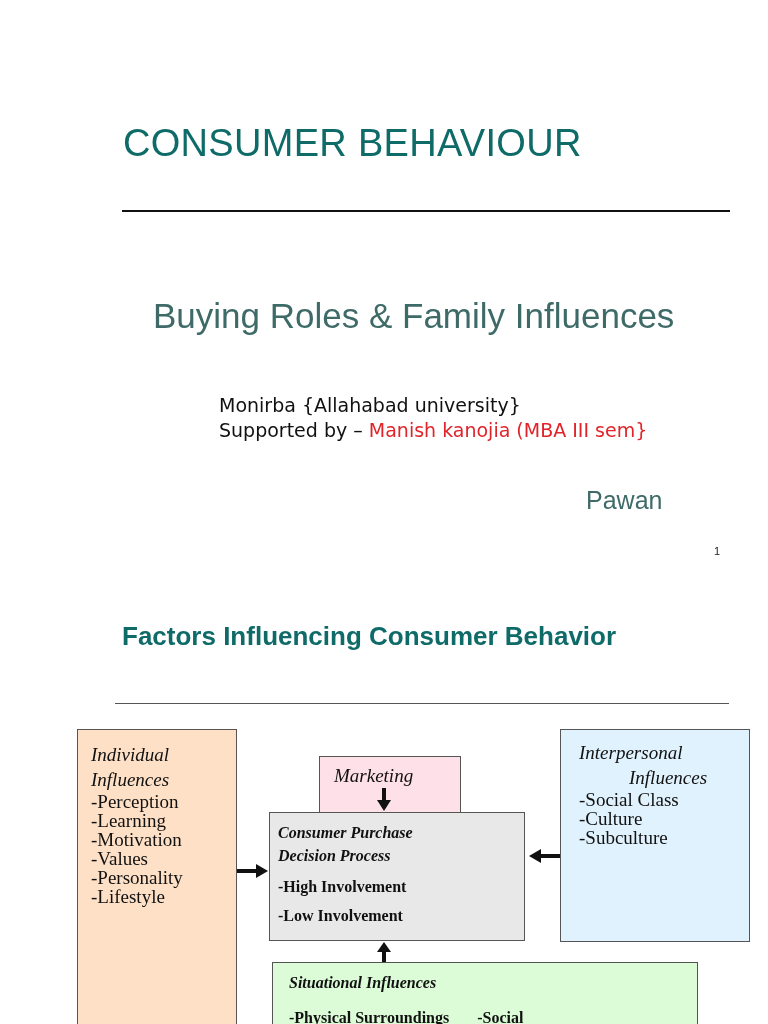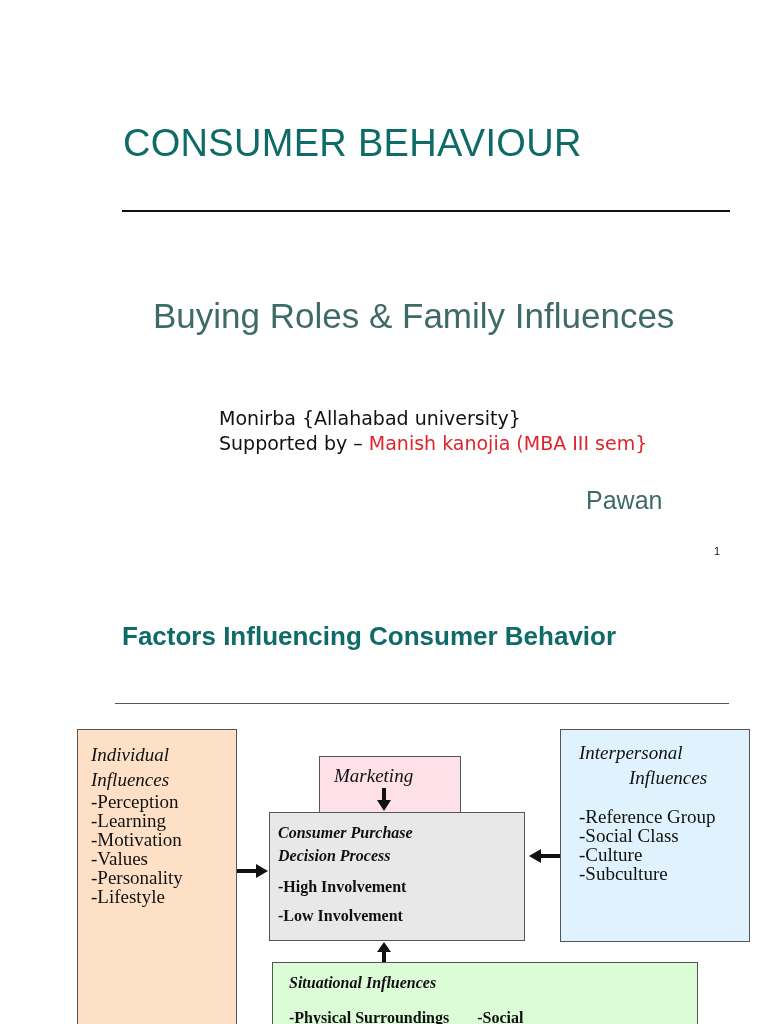--- a/index.html
+++ b/index.html
@@ -1,21 +1,21 @@
 <!DOCTYPE html>
 <html><head>
 <meta charset="utf-8">
 <style>
   html, body { margin:0; padding:0; }
   body { width:768px; height:1024px; background:#ffffff; position:relative; overflow:hidden; font-family:"Liberation Sans", sans-serif; }
   .abs { position:absolute; }
   .title1 { left:123px; top:122px; font-size:38px; color:#0e6b68; letter-spacing:0.3px; white-space:nowrap; }
   .rule1 { left:122px; top:210px; width:608px; height:2px; background:#111; }
   .subtitle { left:139px; top:296px; font-size:35px; color:#3e6a68; white-space:nowrap;margin-left:14px; }
-  .authors { left:219px; top:406px; font-family:"DejaVu Sans", sans-serif; font-size:19px; color:#111; line-height:25px; white-space:nowrap; }
+  .authors { left:219px; top:393px; font-family:"DejaVu Sans", sans-serif; font-size:19px; color:#111; line-height:25px; white-space:nowrap; }
   .red { color:#e0242a; }
   .pawan { left:586px; top:486px; font-size:25px; color:#3e6a68; }
   .pagenum { left:714px; top:545px; font-size:11px; color:#222; }
   .title2 { left:122px; top:621px; font-size:26px; font-weight:bold; color:#0e6b68; white-space:nowrap; }
   .rule2 { left:115px; top:703px; width:614px; height:1px; background:#555; }
   .box { position:absolute; border:1px solid #555; box-sizing:border-box; font-family:"Liberation Serif", serif; color:#111; }
   .box-ind { left:77px; top:729px; width:160px; height:300px; background:#fde0c6; padding:12px 0 0 13px; }
   .box-mkt { left:319px; top:756px; width:142px; height:72px; background:#fde0e8; padding:6px 0 0 14px; font-style:italic; font-size:19px; line-height:25px; }
   .box-cpd { left:269px; top:812px; width:256px; height:129px; background:#e8e8e8; padding:8px 0 0 8px; font-weight:bold; }
   .box-inter { left:560px; top:729px; width:190px; height:213px; background:#e0f2fd; padding:10px 0 0 18px; }
@@ -65,21 +65,20 @@
 <div class="box box-cpd">
   <div class="cpd-hd">Consumer Purchase</div>
   <div class="cpd-hd">Decision Process</div>
   <div class="cpd-item">-High Involvement</div>
   <div class="cpd-item">-Low Involvement</div>
 </div>
 
 <div class="box box-inter">
   <div class="hd">Interpersonal</div>
   <div class="hd inter-hd2">Influences</div>
-  <div class="item" style="margin-top:17px">-Reference Group</div>
   <div class="item">-Social Class</div>
   <div class="item">-Culture</div>
   <div class="item">-Subculture</div>
 </div>
 
 <div class="box box-sit">
   <div class="sit-hd">Situational Influences</div>
   <div class="sit-row">
     <span>-Physical Surroundings</span><span>-Social</span>
   </div>

